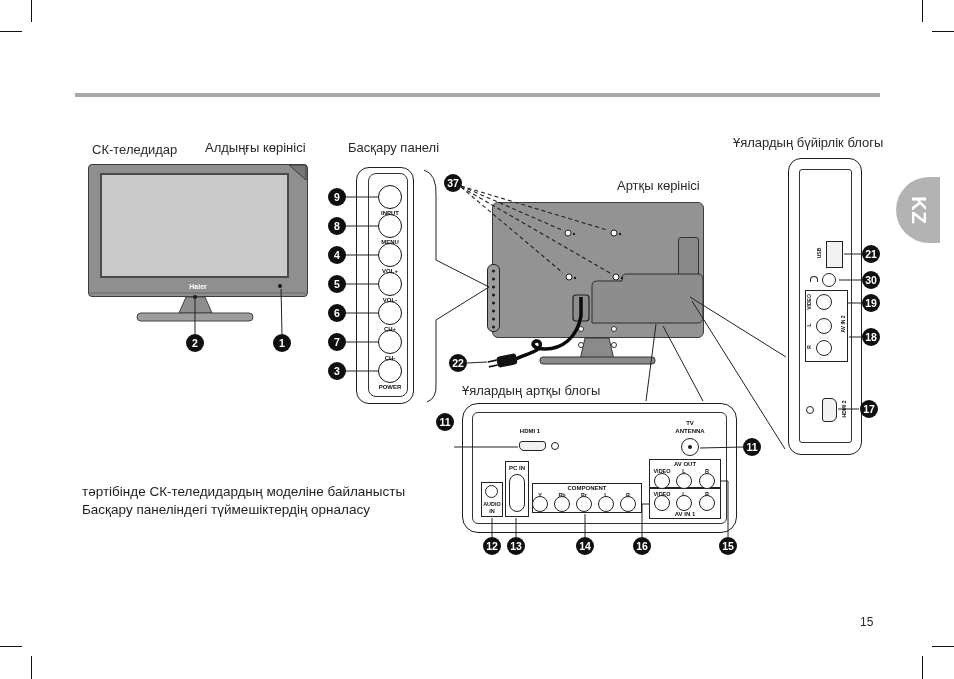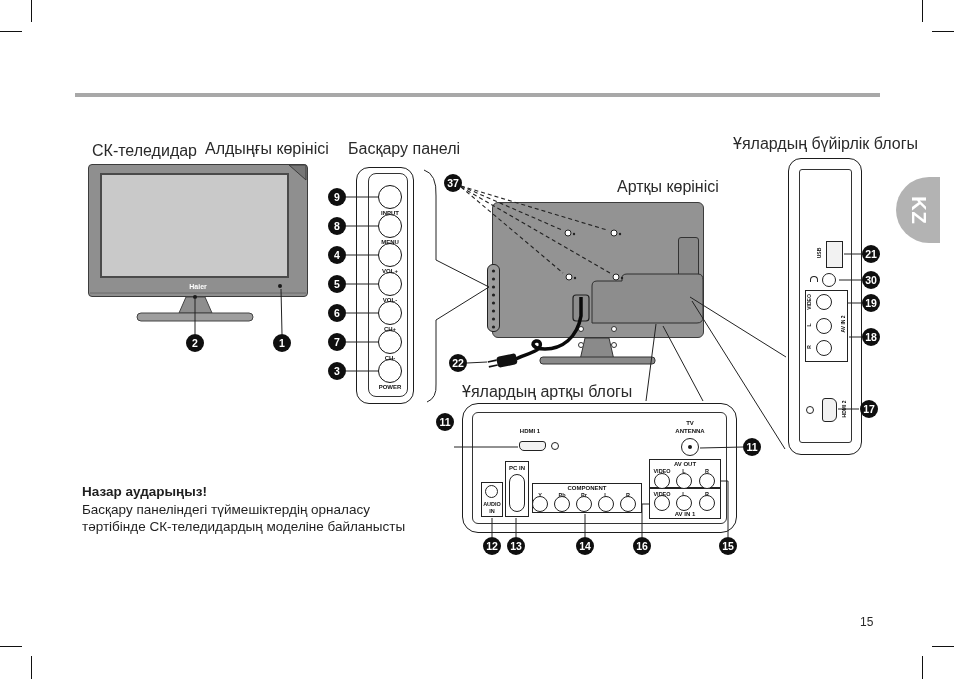--- a/index.html
+++ b/index.html
@@ -7,21 +7,21 @@
   .page {
     position: relative; width: 954px; height: 679px; background: #ffffff;
     font-family: "Liberation Sans", "DejaVu Sans", sans-serif; overflow: hidden;
     margin: 0 auto;
   }
   .abs { position: absolute; }
   .crop { position:absolute; background:#111; z-index:10; }
   .title { position:absolute; font-weight:bold; font-size:26px; color:#1a1a1a;
            letter-spacing:-0.5px; white-space:nowrap; text-align:right; z-index:10; }
   .rule { position:absolute; background:#a8a8a8; z-index:4; }
-  .lbl { position:absolute; font-size:16px; color:#2a2a2a; white-space:nowrap; z-index:10; }
+  .lbl { position:absolute; font-size:13px; color:#2a2a2a; white-space:nowrap; z-index:10; }
   .callout { position:absolute; width:18px; height:18px; border-radius:50%;
              background:#0f0f0f; color:#fff; font-weight:bold; font-size:10.5px;
              line-height:18px; text-align:center; z-index:12; }
   .body-gray { position:absolute; border:1.5px solid #3c3c3c; border-radius:4px; z-index:1; }
   .panelbox { position:absolute; background:#fff; border:1.5px solid #1d1d1d; border-radius:13px; z-index:2; }
   .innerbox { position:absolute; background:#fff; border:1px solid #333; border-radius:8px; z-index:2; }
   .btn { position:absolute; width:24px; height:24px; border:1.5px solid #111;
          border-radius:50%; background:#fff; z-index:10; }
   .btnlabel { position:absolute; width:40px; text-align:center; font-size:6px;
               font-weight:bold; color:#111; z-index:10; white-space:nowrap; }
@@ -193,23 +193,22 @@
   <div class="jack" style="left:806px;top:406px;width:8px;height:8px"></div>
   <div class="port" style="left:822px;top:398px;width:15px;height:24px;border-radius:3px 6px 6px 3px"></div>
   <div class="rlabel" style="left:829px;top:406px;width:30px">HDMI 2</div>
   <div class="callout" style="left:860px;top:400px">17</div>
 
   <div class="kztab">
     <span>KZ</span>
   </div>
 
   <div class="note">
-    <b>Назар аударыңыз!</b>
+    <span style="display:block">тәртібінде СК-теледидардың моделіне байланысты</span>
     <span style="display:block">Басқару панеліндегі түймешіктердің орналасу</span>
-    <span style="display:block">тәртібінде СК-теледидардың моделіне байланысты</span>
   </div>
 
   <div class="lbl" style="left:860px;top:615px;font-size:12px">15</div>
 
   <svg class="lines" width="954" height="679">
 
     <polygon points="289,165 306,165 306,180" fill="#767676" stroke="#3c3c3c" stroke-width="1"></polygon>
     <line x1="90" y1="293" x2="306" y2="293" stroke="#6a6a6a" stroke-width="1"></line>
     <polygon points="186,297 205,297 212,313 179,313" fill="#8e8e8e" stroke="#444" stroke-width="1"></polygon>
     <rect x="137" y="313" width="116" height="8" rx="4" fill="#9e9e9e" stroke="#444" stroke-width="1"></rect>

